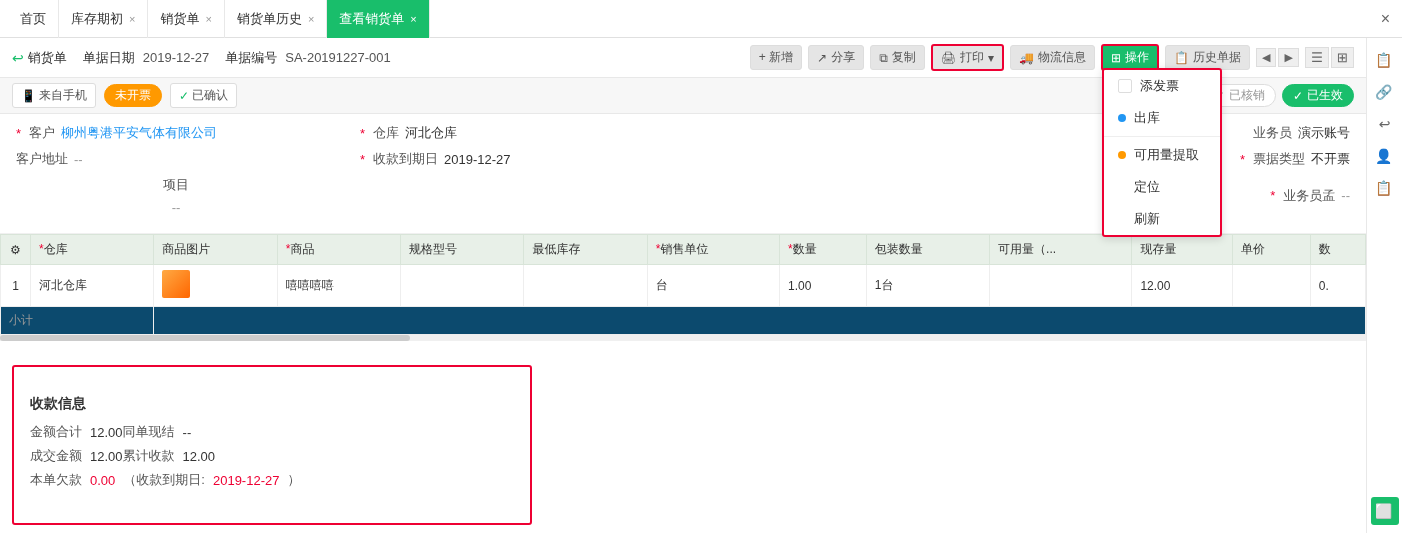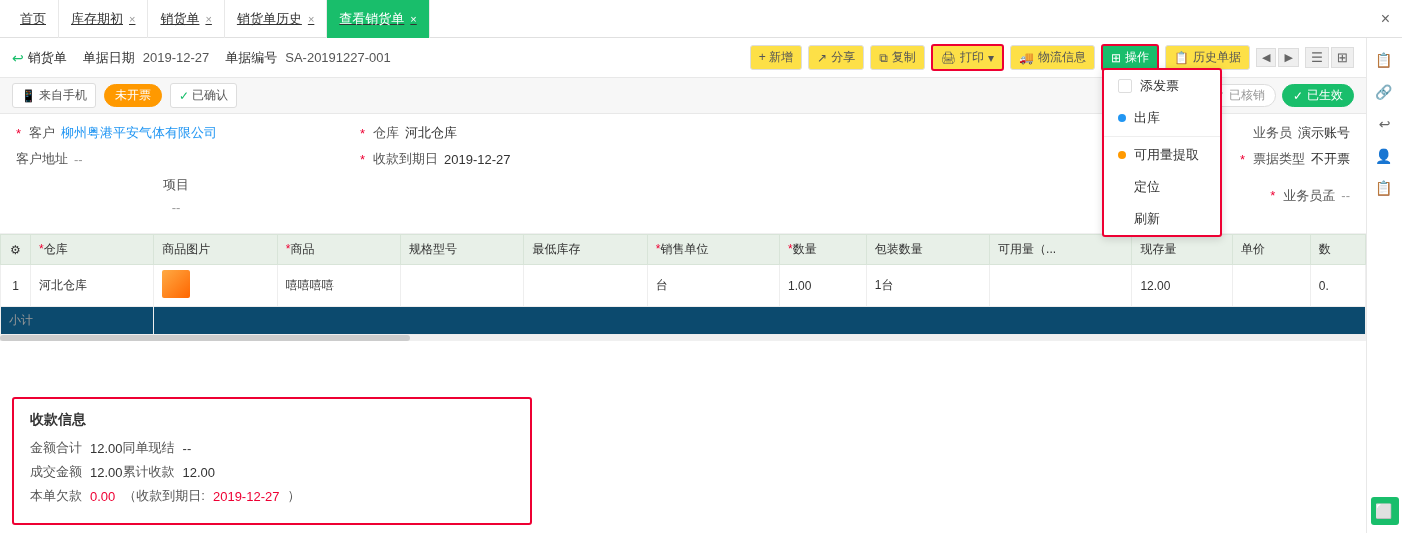--- a/index.html
+++ b/index.html
@@ -1,21 +1,21 @@
 <!DOCTYPE html>
 <html><head>
   <meta charset="utf-8">
   <style>
     * { box-sizing: border-box; margin: 0; padding: 0; }
     body { font-family: "Microsoft YaHei", "PingFang SC", Arial, sans-serif; font-size: 13px; background: #f0f2f5; color: #333; }
 
     
     .tab-bar {
       display: flex; align-items: center; background: #fff; border-bottom: 1px solid #e0e0e0;
-      padding: 0 8px; height: 38px; position: relative; text-decoration: underline;
+      padding: 0 8px; height: 38px; position: relative;
     }
     .tab-item {
       display: flex; align-items: center; padding: 0 12px; height: 38px; cursor: pointer;
       font-size: 13px; color: #333; border-right: 1px solid #e8e8e8; white-space: nowrap;
     }
     .tab-item.active { color: #fff; background: #19be6b; }
     .tab-item .close-btn { margin-left: 6px; color: #999; font-size: 11px; cursor: pointer; }
     .tab-item.active .close-btn { color: #fff; }
     .tab-close-main { position: absolute; right: 12px; top: 50%; transform: translateY(-50%); cursor: pointer; font-size: 16px; color: #666; }
 
@@ -30,21 +30,21 @@
       display: flex; align-items: center; padding: 6px 12px; border-bottom: 1px solid #e8e8e8;
       background: #fff; gap: 16px;
     }
     .doc-title { display: flex; align-items: center; gap: 4px; font-size: 13px; color: #333; }
     .doc-title-icon { color: #19be6b; font-size: 14px; }
     .doc-meta { display: flex; align-items: center; gap: 8px; font-size: 13px; color: #555; }
     .doc-meta-label { color: #333; }
     .doc-actions { margin-left: auto; display: flex; align-items: center; gap: 6px; }
     .action-btn {
       display: flex; align-items: center; gap: 4px; padding: 3px 8px; border: 1px solid #ddd;
-      border-radius: 3px; cursor: pointer; font-size: 12px; color: #555; background: #fde047;
+      border-radius: 3px; cursor: pointer; font-size: 12px; color: #555; background: #e5e5e5;
     }
     .action-btn.highlighted { border: 2px solid #e03; }
     .nav-arrows { display: flex; gap: 2px; }
     .nav-arrow { padding: 2px 5px; border: 1px solid #ddd; cursor: pointer; color: #666; font-size: 11px; }
     .view-toggle { display: flex; gap: 2px; }
     .view-btn { padding: 2px 5px; border: 1px solid #ddd; cursor: pointer; color: #666; }
 
     
     .sub-action-bar {
       display: flex; align-items: center; padding: 5px 12px; background: #f7f7f7;
@@ -74,21 +74,21 @@
     thead tr { background: #e8f0e8; }
     thead th { padding: 6px 8px; text-align: left; border: 1px solid #d8e4d8; color: #333; white-space: nowrap; font-weight: normal; }
     tbody tr { background: #fff; }
     tbody td { padding: 5px 8px; border: 1px solid #eee; color: #333; }
     .subtotal-row td { background: #0c4a6e; color: #999; }
     .required-star { color: #e03; }
     .product-img { width: 28px; height: 28px; background: linear-gradient(135deg, #ffaa44, #ff6600); border-radius: 2px; display: inline-block; }
 
     
     .bottom-panel {
-      border: 2px solid #e03; margin: 8px 12px; padding: 12px 16px; border-radius: 3px;
+      border: 2px solid #e03; margin: 8px 12px; padding: 28px 16px; border-radius: 3px;
       background: #fff; max-width: 520px;
     }
     .bottom-panel-title { font-weight: bold; font-size: 14px; margin-bottom: 10px; }
     .bottom-row { display: flex; margin-bottom: 6px; }
     .bottom-field { display: flex; align-items: center; gap: 8px; font-size: 13px; }
     .bottom-label { color: #555; }
     .bottom-value { color: #333; }
     .overdue-value { color: #e03; }
     .overdue-date { color: #e03; }
 

